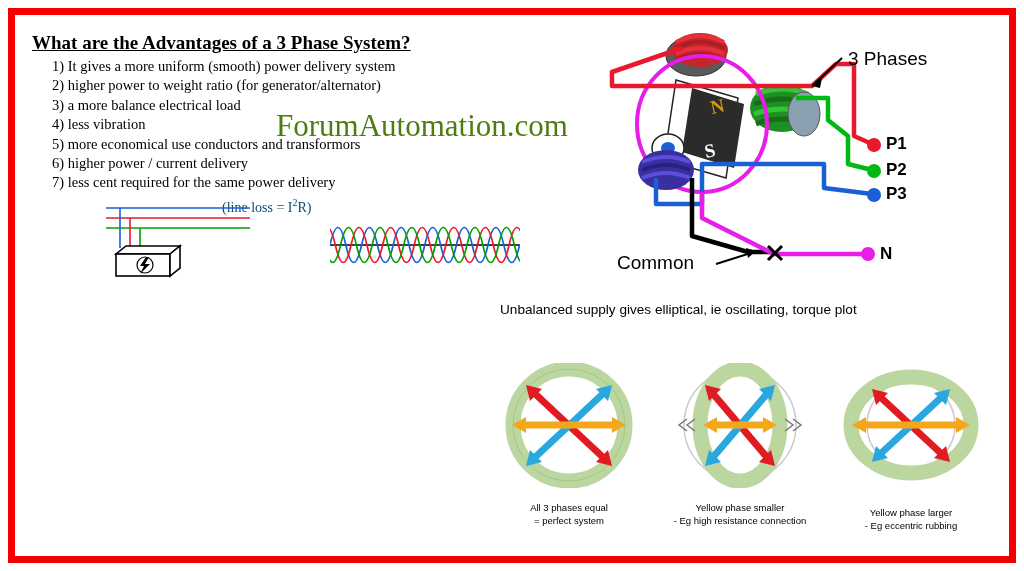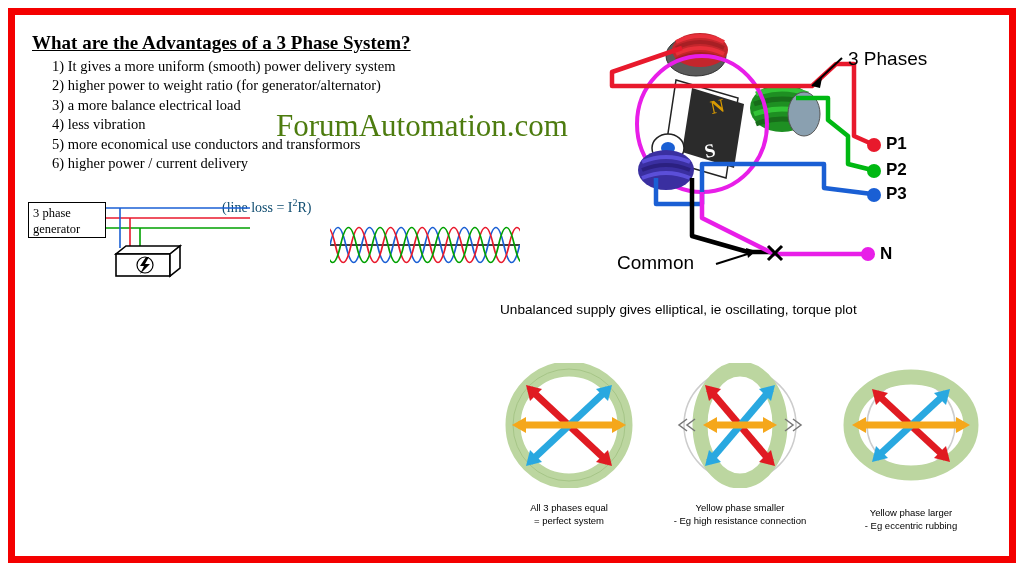--- a/index.html
+++ b/index.html
@@ -170,30 +170,27 @@
 
     <div class="adv-title">What are the Advantages of a 3 Phase System?</div>
 
     <div class="adv-list">
       <div class="adv-item">1) It gives a more uniform (smooth) power delivery system</div>
       <div class="adv-item">2) higher power to weight ratio (for generator/alternator)</div>
       <div class="adv-item">3) a more balance electrical load</div>
       <div class="adv-item">4) less vibration</div>
       <div class="adv-item">5) more economical use conductors and transformors</div>
       <div class="adv-item">6) higher power / current delivery</div>
+      <div class="adv-item">7) less cent required for the same power delivery</div>
     </div>
 
     <div class="lineloss">
       <span>(line loss = I</span><sup>2</sup><span>R)</span>
     </div>
 
-    <div class="gen-box">
-      <span>3 phase</span>
-      <span>generator</span>
-    </div>
 
     <svg width="260" height="110" style="position:absolute;left:28px;top:200px;">
 
       <line x1="78" y1="8" x2="222" y2="8" stroke="#1a5fd4" stroke-width="1.6"></line>
       <line x1="78" y1="18" x2="222" y2="18" stroke="#e8192c" stroke-width="1.6"></line>
       <line x1="78" y1="28" x2="222" y2="28" stroke="#00a000" stroke-width="1.6"></line>
 
       <line x1="92" y1="8" x2="92" y2="48" stroke="#1a5fd4" stroke-width="1.6"></line>
       <line x1="102" y1="18" x2="102" y2="48" stroke="#e8192c" stroke-width="1.6"></line>
       <line x1="112" y1="28" x2="112" y2="48" stroke="#00a000" stroke-width="1.6"></line>

